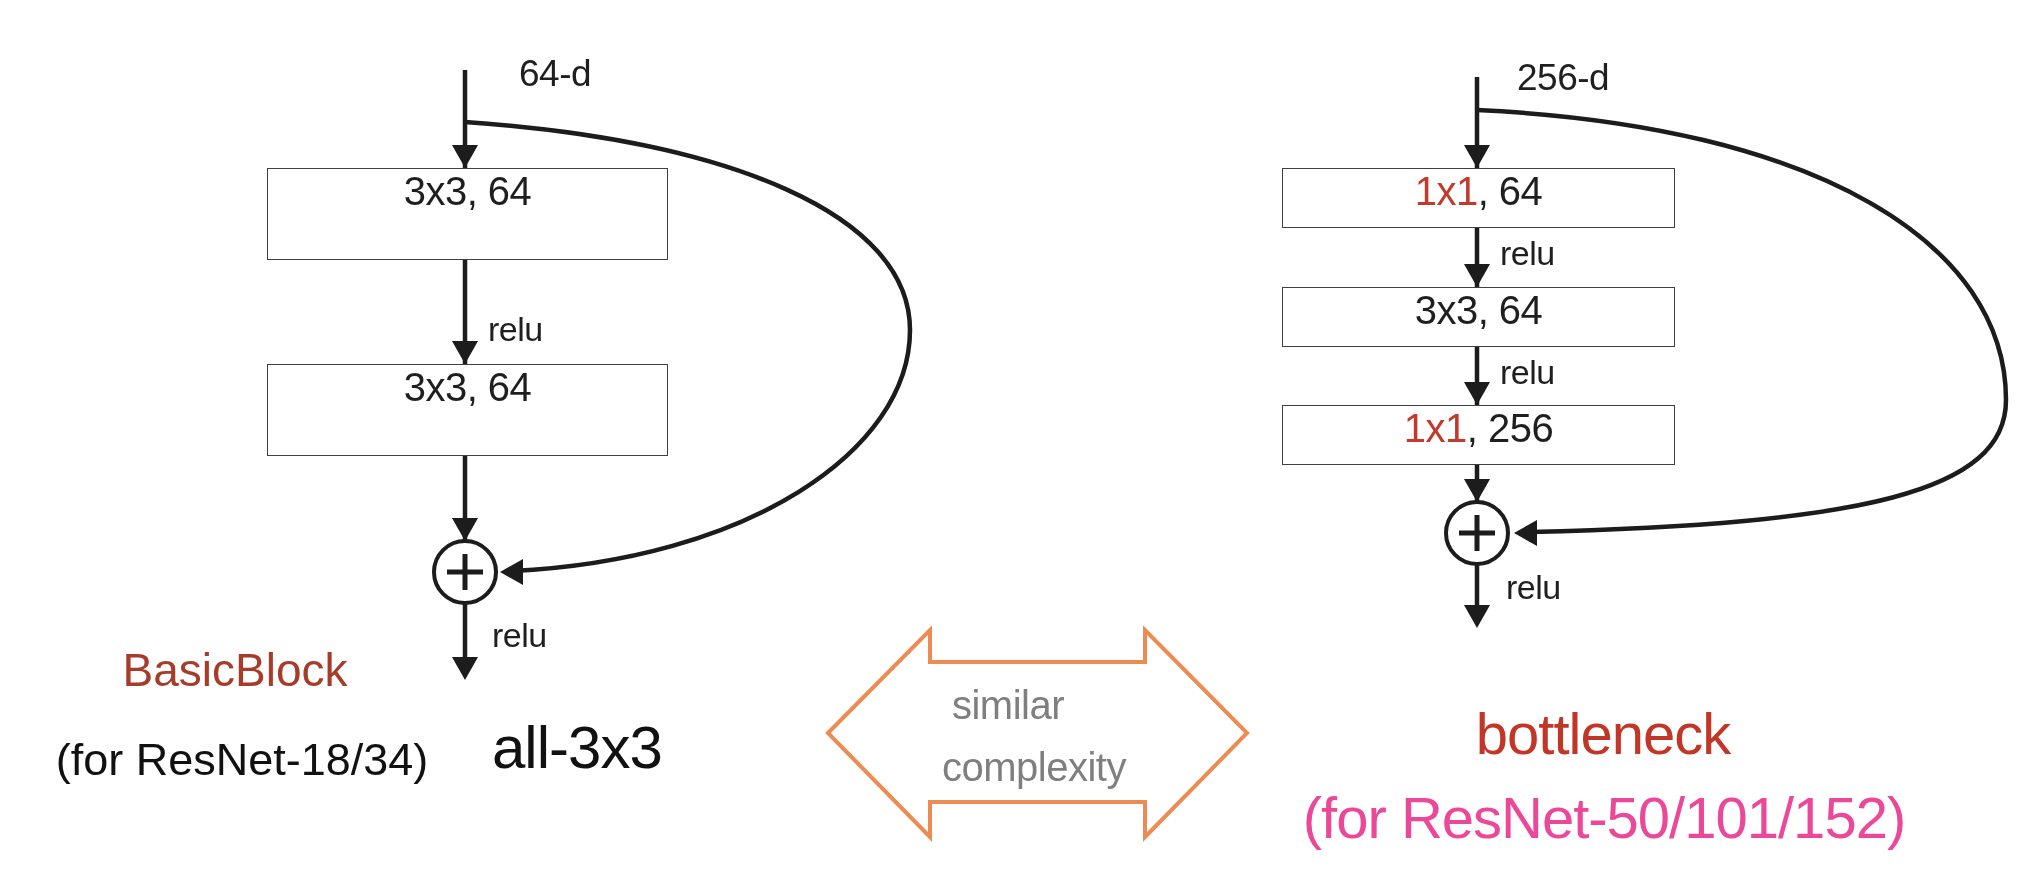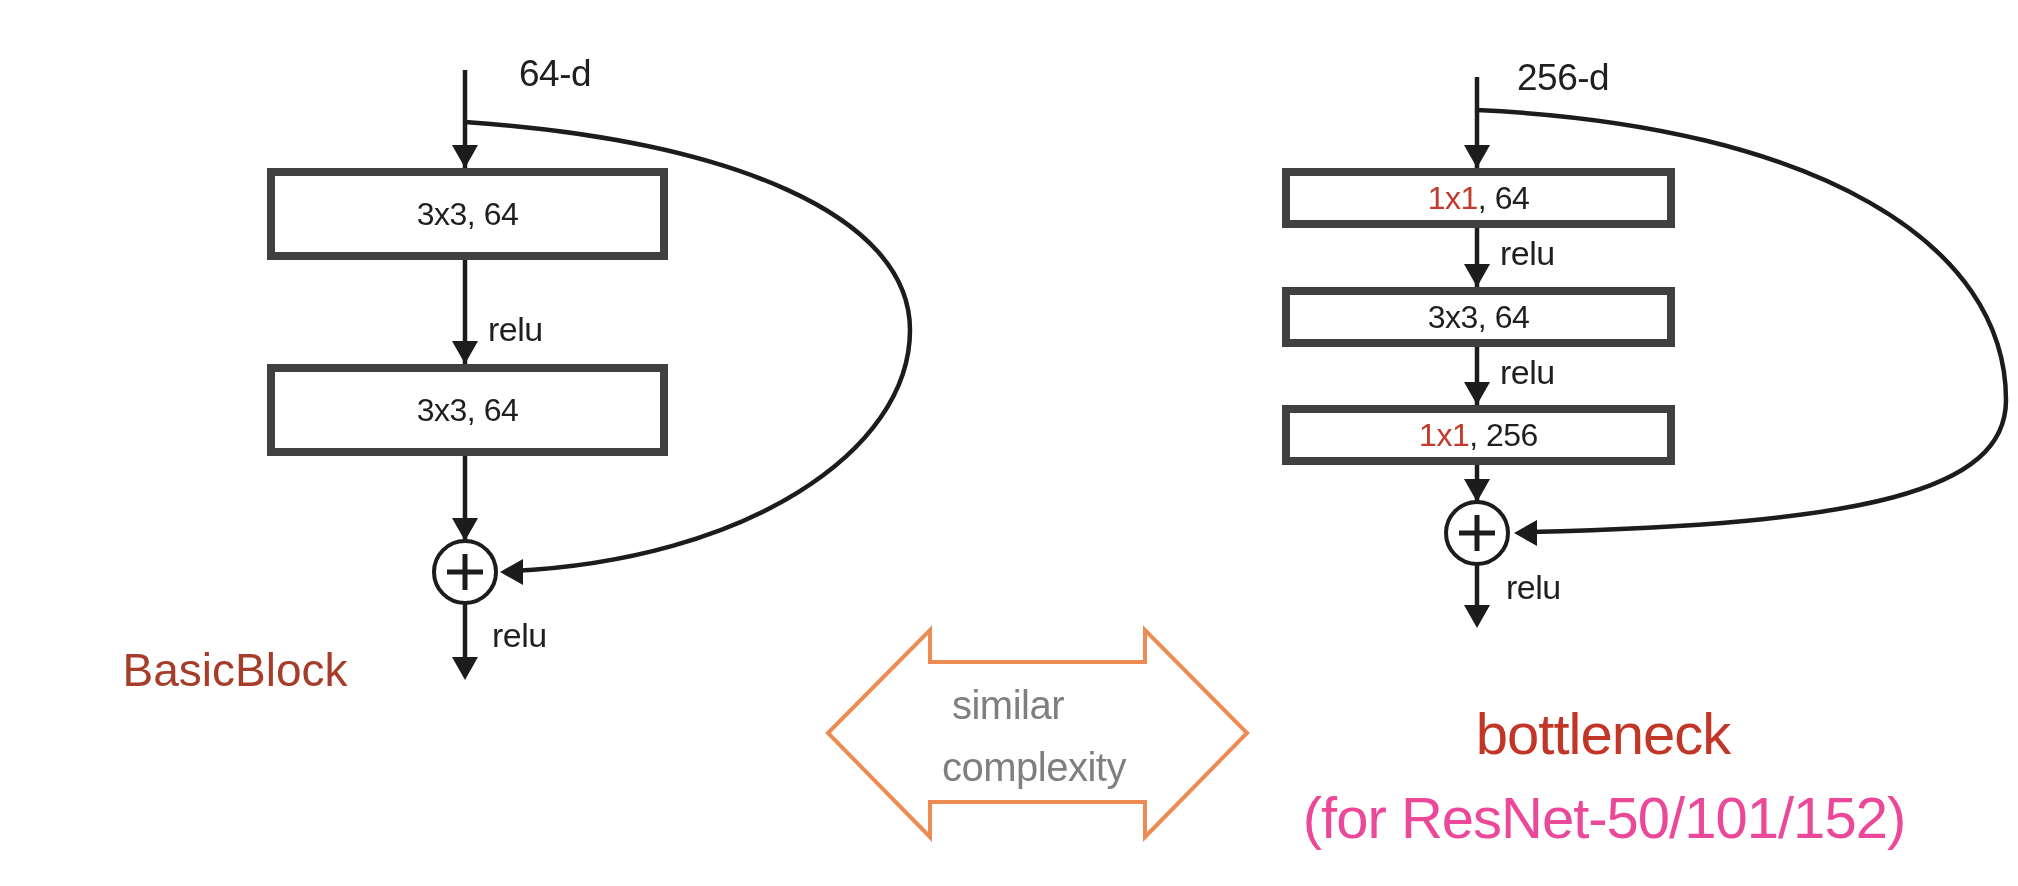--- a/index.html
+++ b/index.html
@@ -5,23 +5,23 @@
   html,body { margin:0; padding:0; background:#ffffff; }
   .canvas {
     position:relative; width:2018px; height:886px; background:#ffffff;
     font-family:"Liberation Sans", sans-serif; color:#1f1f1f; overflow:hidden;padding-left:21px;
   }
   .artwork { position:absolute; left:0; top:0; z-index:1; }
   .lbl { position:absolute; z-index:3; white-space:pre; line-height:1.05; }
   .cx { transform:translateX(-50%); }
   .box {
     position:absolute; z-index:2; box-sizing:border-box;
-    background:#ffffff; border:8px solid #404040;
-    display:flex; align-items:center; justify-content:center;
-    font-size:32px; letter-spacing:-0.5px; white-space:pre;
+    background:#ffffff; border:1px solid #404040;
+    display:flex; justify-content:center;
+    font-size:40px; letter-spacing:-0.5px; white-space:pre;
   }
   .box-left   { left:267px; width:401px; height:92px; }
   .box-right  { left:1282px; width:393px; height:60px; }
   .kernel-red { color:#c13a2b; }
   .dim-lbl    { font-size:37px; letter-spacing:-0.5px; }
   .relu-lbl   { font-size:34px; letter-spacing:-0.5px; }
   .title-left    { font-size:46px; color:#a63c2a; }
   .subtitle-left { font-size:45px; color:#111111; }
   .tagline-left  { font-size:60px; color:#111111; letter-spacing:-1px; }
   .title-right    { font-size:58px; color:#c23628; letter-spacing:-1px; }
@@ -82,21 +82,23 @@
   <div class="lbl relu-lbl" style="left:488px; top:312px;">relu</div>
 
   <div class="box box-left" style="top:364px;">
     <span>3x3, 64</span>
   </div>
 
   <div class="lbl relu-lbl" style="left:492px; top:618px;">relu</div>
 
   <div class="lbl title-left cx" style="left:235px; top:646px;">BasicBlock</div>
 
+  <div class="lbl subtitle-left cx" style="left:242px; top:736px;">(for ResNet-18/34)</div>
 
+  <div class="lbl tagline-left" style="left:492px; top:716px;">all-3x3</div>
 
   <div class="lbl mid-txt cx" style="left:1008px; top:684px;">similar</div>
   <div class="lbl mid-txt cx" style="left:1034px; top:746px;">complexity</div>
 
   <div class="lbl dim-lbl" style="left:1517px; top:59px;">256-d</div>
 
   <div class="box box-right" style="top:168px;">
     <span class="kernel-red">1x1</span><span>, 64</span>
   </div>
 

